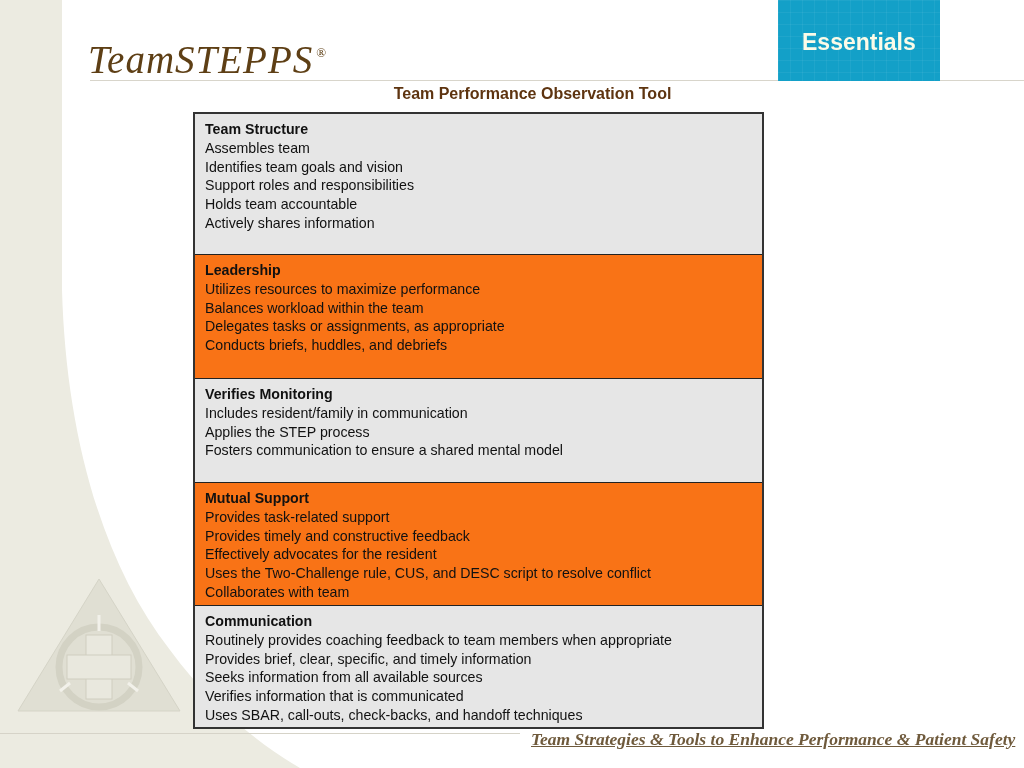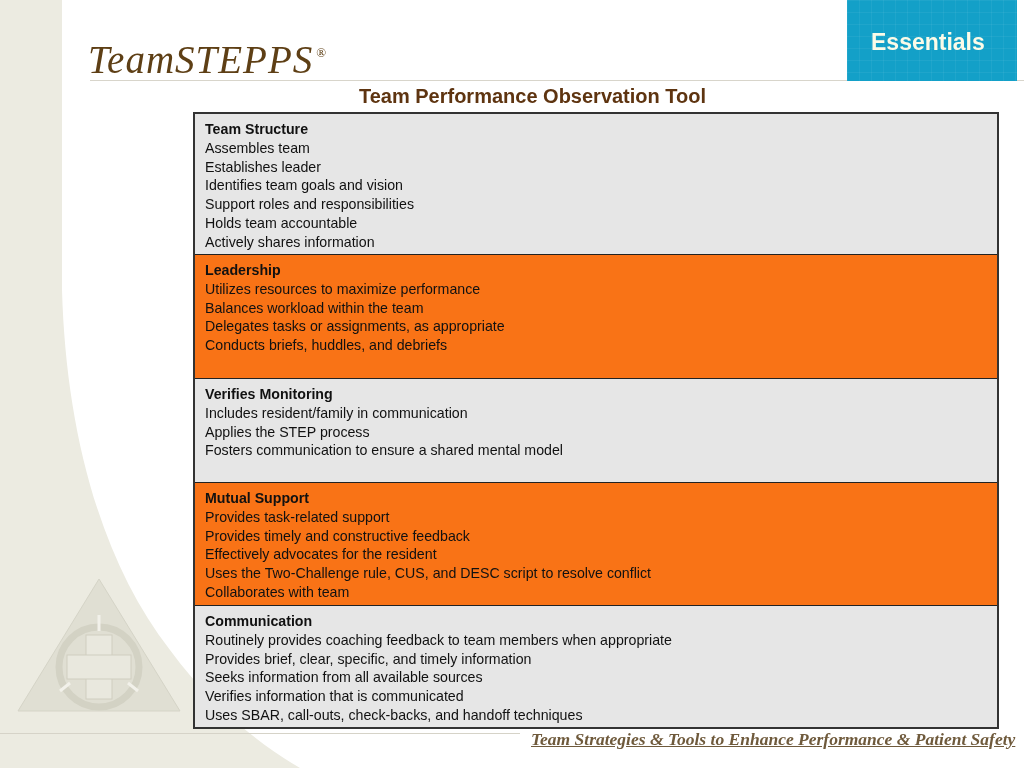--- a/index.html
+++ b/index.html
@@ -20,39 +20,38 @@
     }
     .brand-logo .reg {
       font-size: 13px; font-style: normal; vertical-align: top;
       position: relative; top: 6px; margin-left: 3px; color: #5e3f15;
     }
     .header-rule {
       position: absolute; left: 90px; top: 80px; width: 934px; height: 1px;
       background: #d8d5cb; z-index: 2;
     }
     .essentials-tab {
-      position: absolute; left: 847px; top: 0; width: 162px; height: 81px;
+      position: absolute; left: 778px; top: 0; width: 162px; height: 81px;
       background: #13a0c8; z-index: 3;
       background-image:
         linear-gradient(rgba(255,255,255,0.05) 1px, transparent 1px),
         linear-gradient(90deg, rgba(255,255,255,0.05) 1px, transparent 1px);
       background-size: 12px 12px;
-      padding-left: 8px;
     }
     .essentials-tab span {
       position: absolute; left: 24px; top: 29px;
       color: #fbfbe8; font-weight: bold; font-size: 23px;
     }
     .page-title {
       position: absolute; left: 193px; width: 679px; top: 85px;
-      text-align: center; font-weight: bold; font-size: 20px; color: #5e3410;
+      text-align: center; font-weight: bold; font-size: 16px; color: #5e3410;
       z-index: 2;
     }
     .obs-table {
-      position: absolute; left: 193px; top: 112px; width: 806px;
+      position: absolute; left: 193px; top: 112px; width: 571px;
       border: 2px solid #333; border-right-width: 2px; box-sizing: border-box;
       z-index: 2;
     }
     .section {
       border-top: 1.5px solid #222;
       padding: 6px 10px 2px 10px;
       box-sizing: border-box;
       font-size: 14.2px; line-height: 18.8px; color: #111;
     }
     .section:first-child { border-top: none; }
@@ -102,21 +101,20 @@
   <rect x="53" y="80" width="64" height="24" fill="#e9e8de" stroke="#cfcec0"></rect>
   <line x1="85" y1="40" x2="85" y2="56" stroke="#f2f1ea" stroke-width="3"></line>
   <line x1="46" y1="116" x2="56" y2="108" stroke="#f2f1ea" stroke-width="3"></line>
   <line x1="124" y1="116" x2="114" y2="108" stroke="#f2f1ea" stroke-width="3"></line>
 </svg>
 
 <div class="obs-table">
   <div class="section light s1">
     <div class="sec-title">Team Structure</div>
     <div>Assembles team</div>
-    <div>Establishes leader</div>
     <div>Identifies team goals and vision</div>
     <div>Support roles and responsibilities</div>
     <div>Holds team accountable</div>
     <div>Actively shares information</div>
   </div>
   <div class="section dark s2">
     <div class="sec-title">Leadership</div>
     <div>Utilizes resources to maximize performance</div>
     <div>Balances workload within the team</div>
     <div>Delegates tasks or assignments, as appropriate</div>

